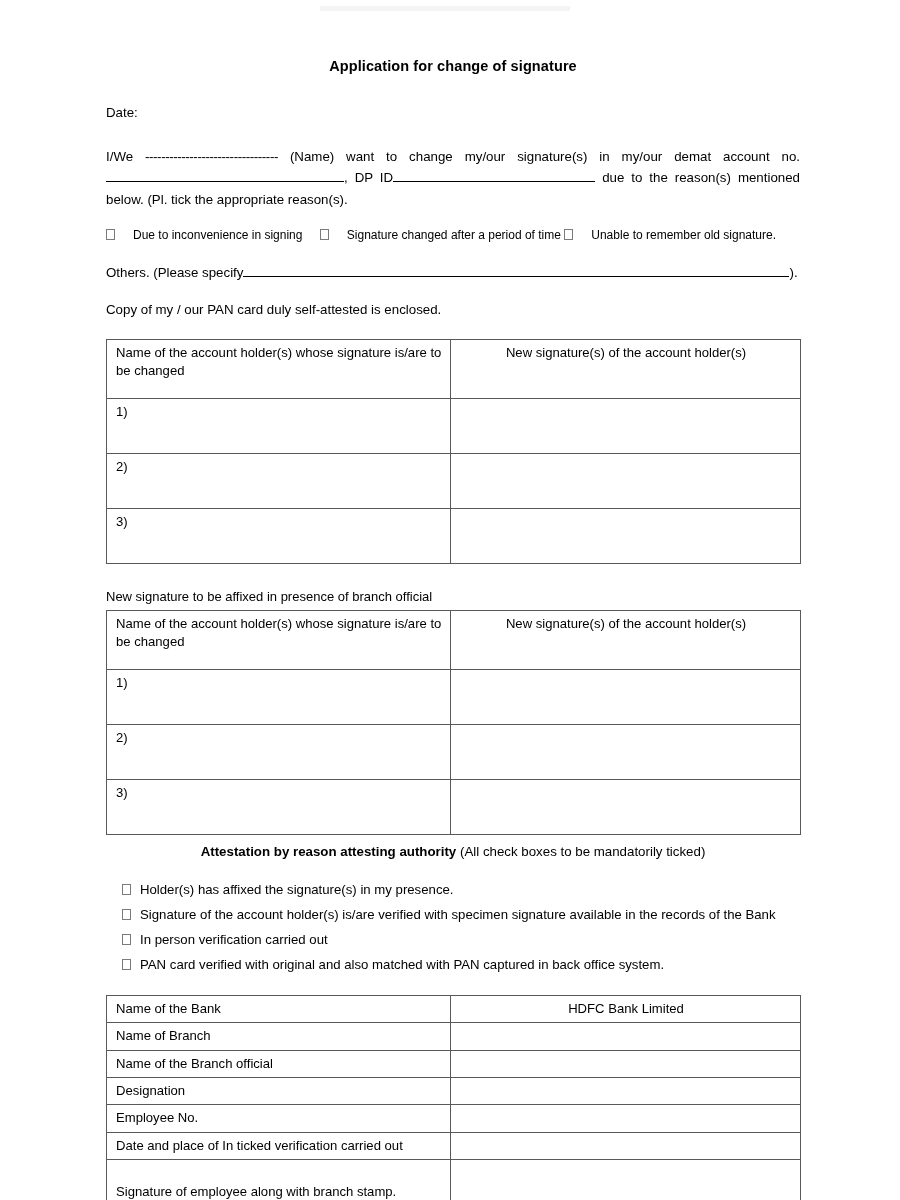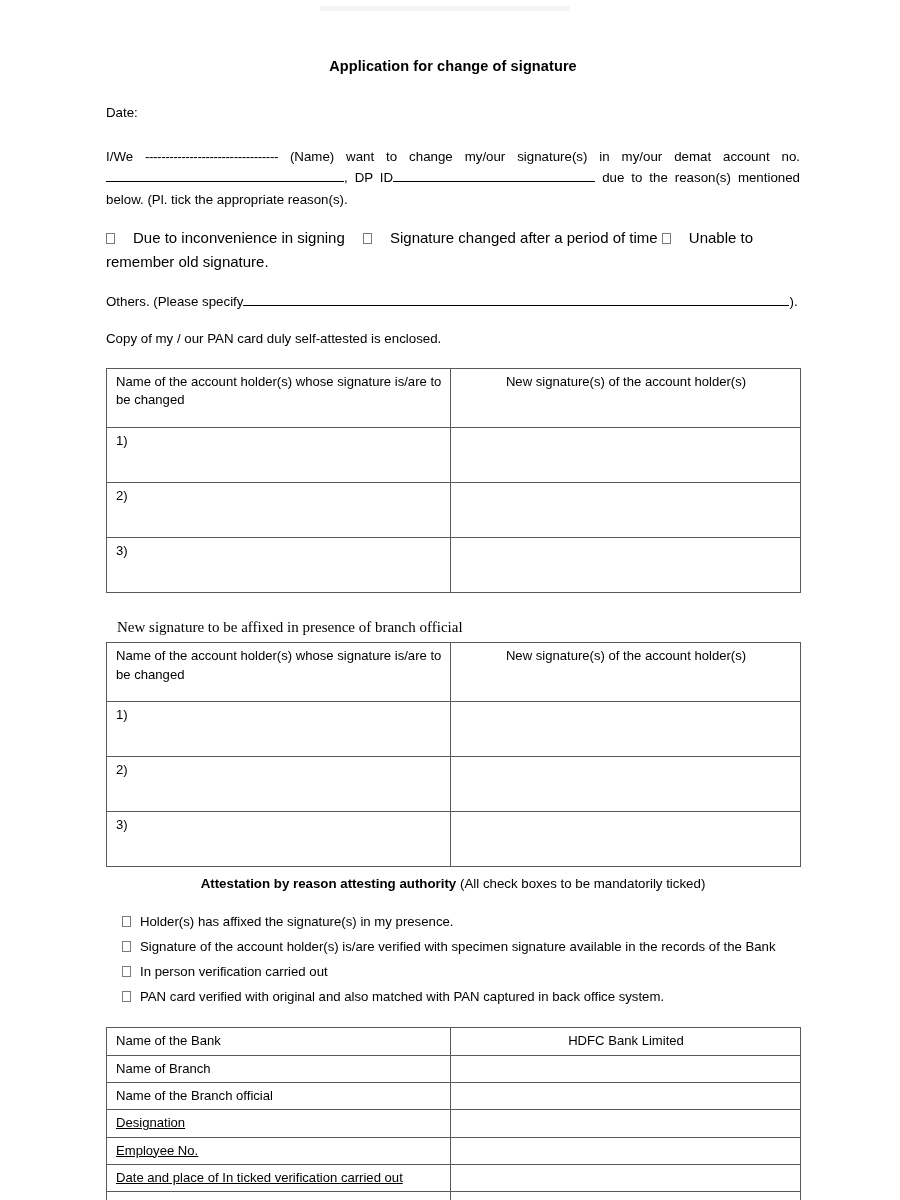--- a/index.html
+++ b/index.html
@@ -63,21 +63,21 @@
     display: inline-block;
     border-bottom: 1.1px solid #000;
     vertical-align: baseline;
     height: 0.95em;
   }
   .ul-acct { width: 238px; }
   .ul-dpid { width: 202px; }
   .ul-others { width: 546px; }
 
   .reasons {
-    font-size: 15px;
+    font-size: 12px;
     line-height: 1.62;
     margin: 0 0 16px 0;
   }
   .cb {
     display: inline-block;
     width: 9px;
     height: 11px;
     border: 1px solid #7b7b7b;
     vertical-align: -1px;
     margin-right: 4px;
@@ -106,24 +106,23 @@
   }
   .col-a { width: 344px; }
   .col-b { width: 350px; }
   .ctr { text-align: center; }
   .sig-row td { height: 55px; }
   .hdr-row td { height: 38px; }
 
   .tbl-gap-after { margin-bottom: 22px; }
 
   .midlabel {
-    font-size: 15px;
-    line-height: 1.62;
-    margin: 0 0 3px 11px;
-    font-family: Liberation Serif, serif;
+    font-size: 13px;
+    line-height: 1.62;
+    margin: 0 0 3px 0;
   }
 
   .attest-head {
     text-align: center;
     font-size: 13.3px;
     margin: 7px 0 17px 0;
     line-height: 1.5;
   }
   .attest-head b { font-weight: bold; }
 
@@ -147,21 +146,21 @@
     table-layout: fixed;
     font-size: 13.1px;
   }
   table.bank td {
     border: 1px solid #59595c;
     padding: 4px 8px 4px 9px;
     vertical-align: middle;
     line-height: 1.4;
   }
   .bank-tall td { height: 27px; margin-top: 21px; }
-  .bank-short td { height: 20px; text-decoration: underline; }
+  .bank-short td { height: 20px; }
   .bank-sig td { height: 66px; }
 </style>
 </head>
 <body>
 
 <div class="page">
 
   <div class="scan-shadow"></div>
 
   <div class="content">

